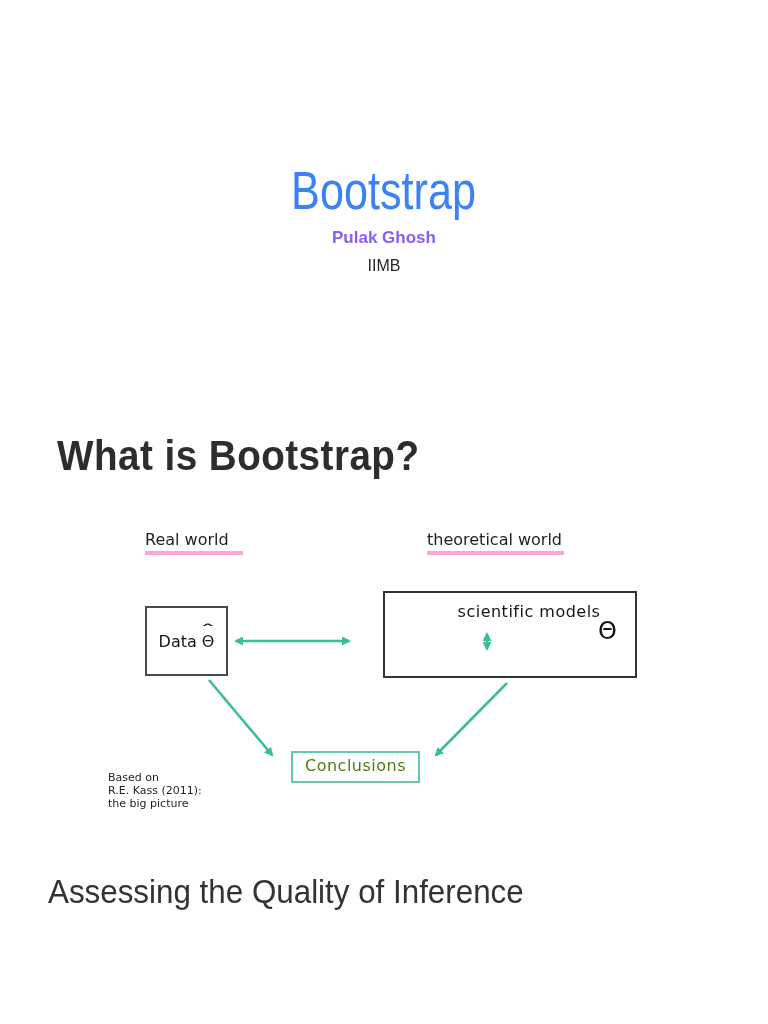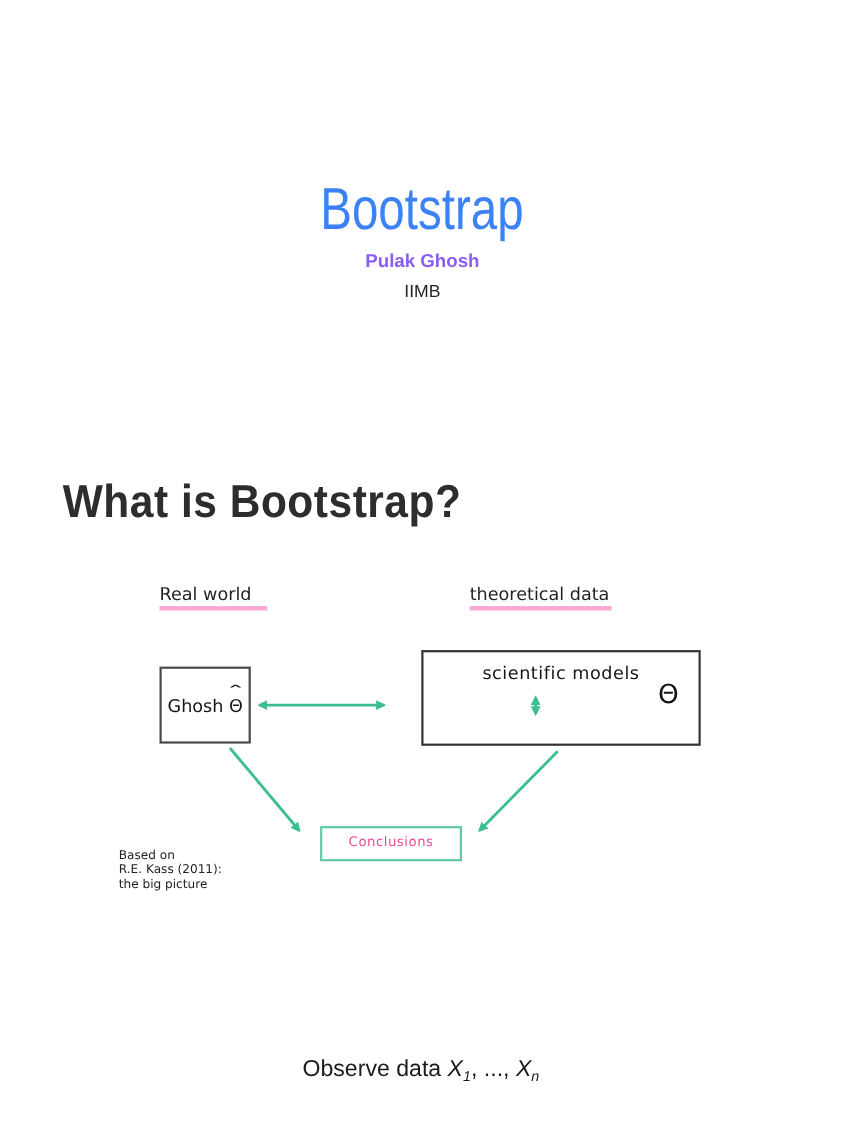--- a/index.html
+++ b/index.html
@@ -34,28 +34,28 @@
   .data-box{left:145px; top:606px; width:83px; height:70px; border:2px solid var(--box-border);
             box-sizing:border-box; display:flex; align-items:center; justify-content:center;
             gap:5px; font-family:"DejaVu Sans", sans-serif; font-size:16px; color:#141414;}
   .theta-hat{position:relative; display:inline-block;}
   .theta-hat .hat{position:absolute; left:50%; top:-10px; transform:translateX(-50%) scaleX(2.4);
                   font-size:14px; color:#141414;}
 
   .models-box{left:383px; top:591px; width:254px; height:87px; border:2px solid var(--box-border-dark);
               box-sizing:border-box; font-family:"DejaVu Sans", sans-serif; font-size:16px; color:#141414;}
   .models-line{position:absolute; left:0; width:100%; text-align:center; letter-spacing:0.5px;}
-  .models-top{top:9px;}
+  .models-top{top:9px;padding-left:19px;}
   .models-bottom{bottom:7px;}
   .models-theta{position:absolute; right:18px; top:24px; font-size:24px; color:#141414;}
 
   .conclusions-box{left:291px; top:751px; width:129px; height:32px;
                    border:2px solid var(--green-light); box-sizing:border-box;
                    display:flex; align-items:center; justify-content:center; padding-bottom:4px;
-                   font-family:"DejaVu Sans", sans-serif; font-size:12px; color:#ec4899;
+                   font-family:"DejaVu Sans", sans-serif; font-size:16px; color:#4d7c0f;
                    letter-spacing:0.5px;}
 
   .citation{left:108px; top:771px; font-family:"DejaVu Sans", sans-serif; font-size:11px;
             line-height:13px; color:#1f1f1f;}
   .citation span{display:block;}
 
   
   .h-assess{left:48px; top:873px; font-size:33px; font-weight:400; color:#333;}
   .h-assess .squeeze{display:inline-block; transform:scaleX(0.95); transform-origin:left center;}
 
@@ -77,24 +77,24 @@
     <span class="squeeze">Bootstrap</span>
   </div>
   <div class="abs centered deck-author">Pulak Ghosh</div>
   <div class="abs centered deck-inst">IIMB</div>
 
   <div class="abs h-what">
     <span class="squeeze">What is Bootstrap?</span>
   </div>
 
   <div class="abs diagram-label lbl-real">Real world</div>
-  <div class="abs diagram-label lbl-theo">theoretical data</div>
+  <div class="abs diagram-label lbl-theo">theoretical world</div>
 
   <div class="abs data-box">
-    <span>Ghosh</span>
+    <span>Data</span>
     <span class="theta-hat">
       <span class="hat">ˆ</span>
       <span>Θ</span>
     </span>
   </div>
 
   <div class="abs models-box">
     <div class="models-line models-top">scientific models</div>
     <div class="models-theta">Θ</div>
   </div>
@@ -117,18 +117,18 @@
   <div class="abs conclusions-box">
     <span>Conclusions</span>
   </div>
 
   <div class="abs citation">
     <span>Based on</span>
     <span>R.E. Kass (2011):</span>
     <span>the big picture</span>
   </div>
 
+  <div class="abs h-assess">
+    <span class="squeeze">Assessing the Quality of Inference</span>
+  </div>
 
-  <div class="abs observe">
-    <span>Observe data </span><span class="math">X</span><span class="sub">1</span><span>, ..., </span><span class="math">X</span><span class="sub">n</span>
-  </div>
 
 </div>
 
 </body></html>

